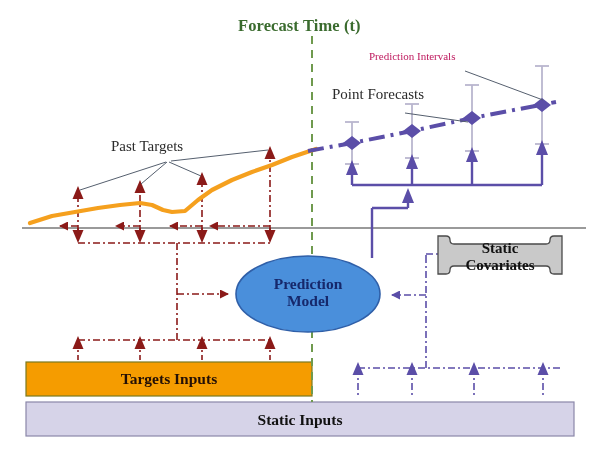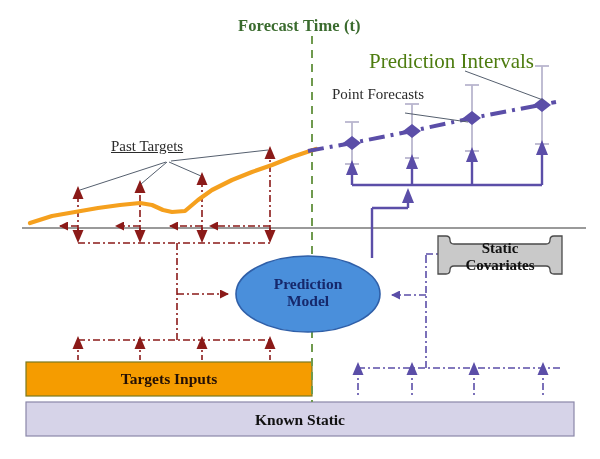--- a/index.html
+++ b/index.html
@@ -34,37 +34,36 @@
     left: 238px;
     top: 17px;
     font-size: 16.5px;
     font-weight: bold;
     color: #3a6b2e;
     letter-spacing: 0.1px;
   }
   #prediction-intervals-label {
     left: 369px;
     top: 50px;
-    font-size: 21px;
-    color: #4d7c0f;
+    font-size: 11px;
+    color: #be185d;
     text-align: center;
   }
   #point-forecasts-label {
     left: 332px;
     top: 86px;
     font-size: 15px;
     color: #2b2b2b;
     text-align: center;
   }
   #past-targets-label {
     left: 111px;
     top: 138px;
     font-size: 15px;
     color: #2b2b2b;
-    text-decoration: underline;
   }
   #prediction-model-label {
     left: 247px;
     top: 275px;
     width: 122px;
     text-align: center;
     font-size: 15.5px;
     font-weight: bold;
     color: #16286b;
   }
@@ -293,16 +292,16 @@
   <div class="lbl" id="past-targets-label">Past Targets</div>
 
   <div class="lbl" id="static-covariates-label">Static
 Covariates</div>
 
   <div class="lbl" id="prediction-model-label">Prediction
 Model</div>
 
   <div class="lbl" id="observed-inputs-label">Targets Inputs</div>
 
-  <div class="lbl" id="known-inputs-label">Known Static</div>
+  <div class="lbl" id="known-inputs-label">Static Inputs</div>
 
 
 </div>
 
 </body></html>

